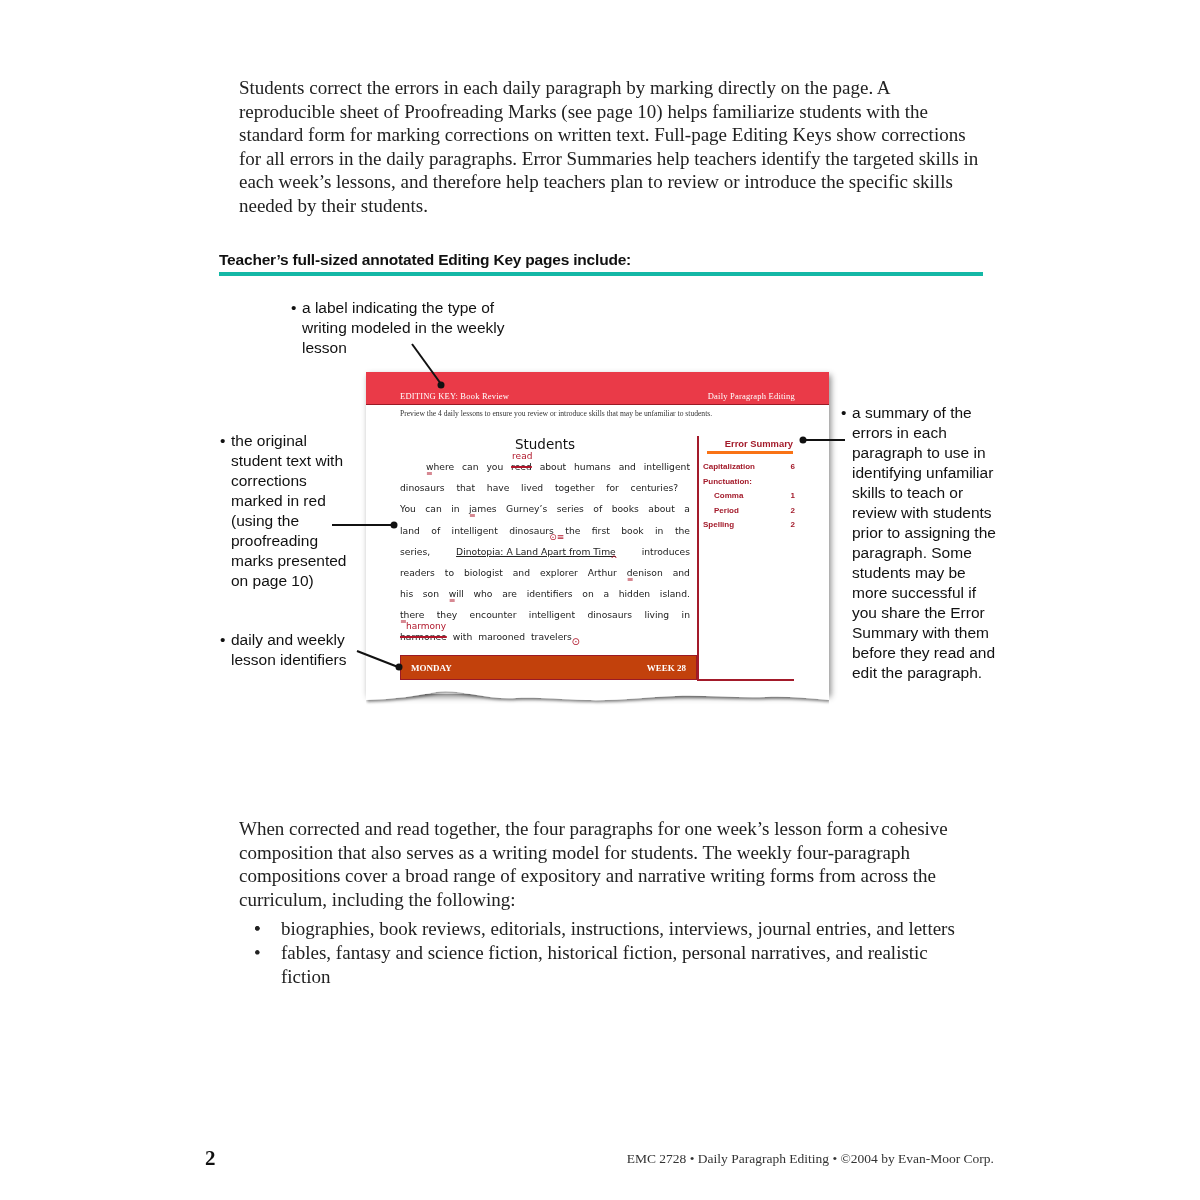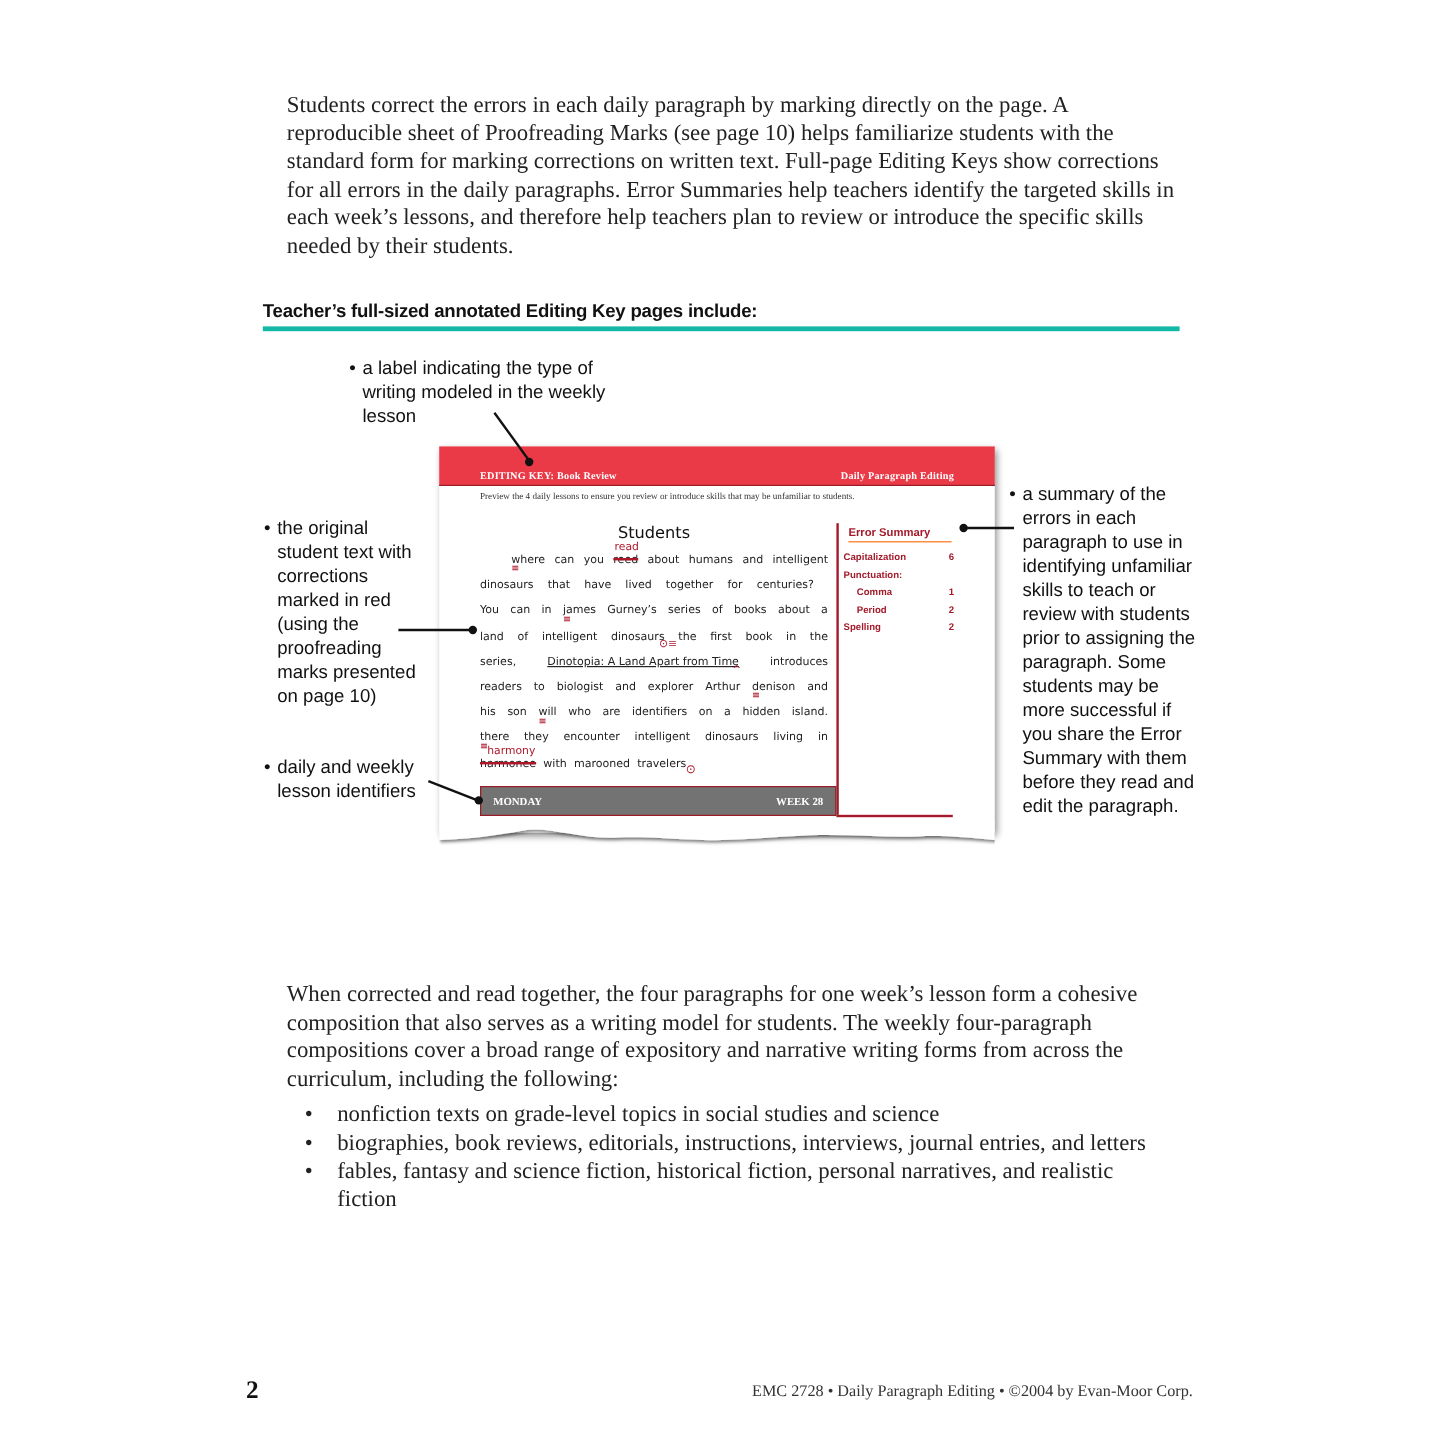--- a/index.html
+++ b/index.html
@@ -19,43 +19,43 @@
   .c-original { left:231px; top:431px; width:130px; }
   .c-daily { left:231px; top:630px; width:135px; }
   .c-summary { left:852px; top:403px; width:150px; }
 
   svg.leaders { position:absolute; left:0; top:0; width:1200px; height:1200px; pointer-events:none; z-index:5; }
 
   
   .card { position:absolute; left:366px; top:372px; width:463px; height:322px; background:#fff; box-shadow: 2px 3px 6px rgba(0,0,0,0.45); }
   .card-torn { position:absolute; left:366px; top:684px; width:463px; height:30px; }
   .card-header { position:absolute; left:0; top:0; width:463px; height:32px; background:#ea3a48; border-bottom:1px solid #9a1a25; }
-  .card-header .left, .card-header .right { position:absolute; bottom:3px; color:#fff; font-size:8.5px; font-weight:bold; letter-spacing:0.2px; }
+  .card-header .left, .card-header .right { position:absolute; bottom:3px; color:#fff; font-size:8.5px; font-weight:normal; letter-spacing:0.2px; }
   .card-header .left { left:34px; }
   .card-header .right { right:34px; }
   .card-preview { position:absolute; left:34px; top:37px; font-size:7.6px; color:#333; white-space:nowrap; }
 
   .story { position:absolute; left:34px; top:64px; width:290px; }
   .story-title { text-align:center; font-size:13.5px; color:#111; margin-bottom:4px; }
   .story-body { font-size:9.2px; line-height:21.2px; color:#222; text-align:justify; }
   .story-body .line { position:relative; white-space:nowrap; display:flex; justify-content:space-between; }
   .story-body .line.indent { padding-left:26px; }
   .strike { text-decoration: line-through; text-decoration-color:#b0162a; text-decoration-thickness:1.5px; }
   .ins { position:absolute; color:#b0162a; font-size:9px; line-height:9px; }
   .cap { position:absolute; color:#b0162a; font-size:8px; line-height:4px; letter-spacing:-1px; }
   .ul { text-decoration: underline; }
 
   .side-rule { position:absolute; left:331px; top:64px; width:2px; height:243px; background:#a31a2a; }
   .summary { position:absolute; left:337px; top:66px; width:100px; color:#a31a2a; font-weight:bold; font-size:8px; }
-  .summary .title { text-align:left; font-size:9.4px; border-bottom:1px solid #f97316; padding-bottom:2px; margin:0 0 6px 4px; width:86px; font-weight:bold; }
+  .summary .title { text-align:right; font-size:9.4px; border-bottom:3px solid #f97316; padding-bottom:2px; margin:0 0 6px 4px; width:86px; font-weight:bold; }
   .summary .row { display:flex; justify-content:space-between; line-height:14.6px; width:92px; }
   .summary .row.sub { padding-left:11px; width:81px; }
   .summary-bottom { position:absolute; left:331px; top:307px; width:97px; height:2px; background:#a31a2a; }
 
-  .card-footer { position:absolute; left:34px; top:283px; width:297px; height:25px; background:#737373; border:1px solid #9a1a25; box-sizing:border-box; }
+  .card-footer { position:absolute; left:34px; top:283px; width:297px; height:25px; background:#c2410c; border:1px solid #9a1a25; box-sizing:border-box; }
   .card-footer .left, .card-footer .right { position:absolute; top:7px; color:#fff; font-size:9px; font-weight:bold; }
   .card-footer .left { left:10px; }
   .card-footer .right { right:10px; }
 
   .outro { position:absolute; left:239px; top:817px; width:740px; font-size:19px; line-height:23.6px; color:#222; }
   .outro p { margin:0; }
   .outro ul { list-style:none; margin:6px 0 0 0; padding:0; }
   .outro li { position:relative; padding-left:42px; }
   .outro li .dot { position:absolute; left:15px; top:0; }
 
@@ -234,20 +234,20 @@
   <circle cx="394" cy="525" r="3.5" fill="#111"></circle>
   <line x1="357" y1="651" x2="398" y2="667" stroke="#111" stroke-width="2"></line>
   <circle cx="399" cy="667" r="3.5" fill="#111"></circle>
   <line x1="804" y1="440" x2="845" y2="440" stroke="#111" stroke-width="2"></line>
   <circle cx="803" cy="440" r="3.5" fill="#111"></circle>
 </svg>
 
 <div class="outro serif">
   <p>When corrected and read together, the four paragraphs for one week’s lesson form a cohesive composition that also serves as a writing model for students. The weekly four-paragraph compositions cover a broad range of expository and narrative writing forms from across the curriculum, including the following:</p>
   <ul>
-    <li><span class="dot">•</span><span>nonfiction texts on grade-level topics in social studies and science</span></li>
+    <li><span class="dot">•</span></li>
     <li><span class="dot">•</span><span>biographies, book reviews, editorials, instructions, interviews, journal entries, and letters</span></li>
     <li><span class="dot">•</span><span>fables, fantasy and science fiction, historical fiction, personal narratives, and realistic fiction</span></li>
   </ul>
 </div>
 
 <div class="footer-page serif">2</div>
 <div class="footer-credit serif">EMC 2728 • Daily Paragraph Editing • ©2004 by Evan-Moor Corp.</div>
 
 </body></html>

